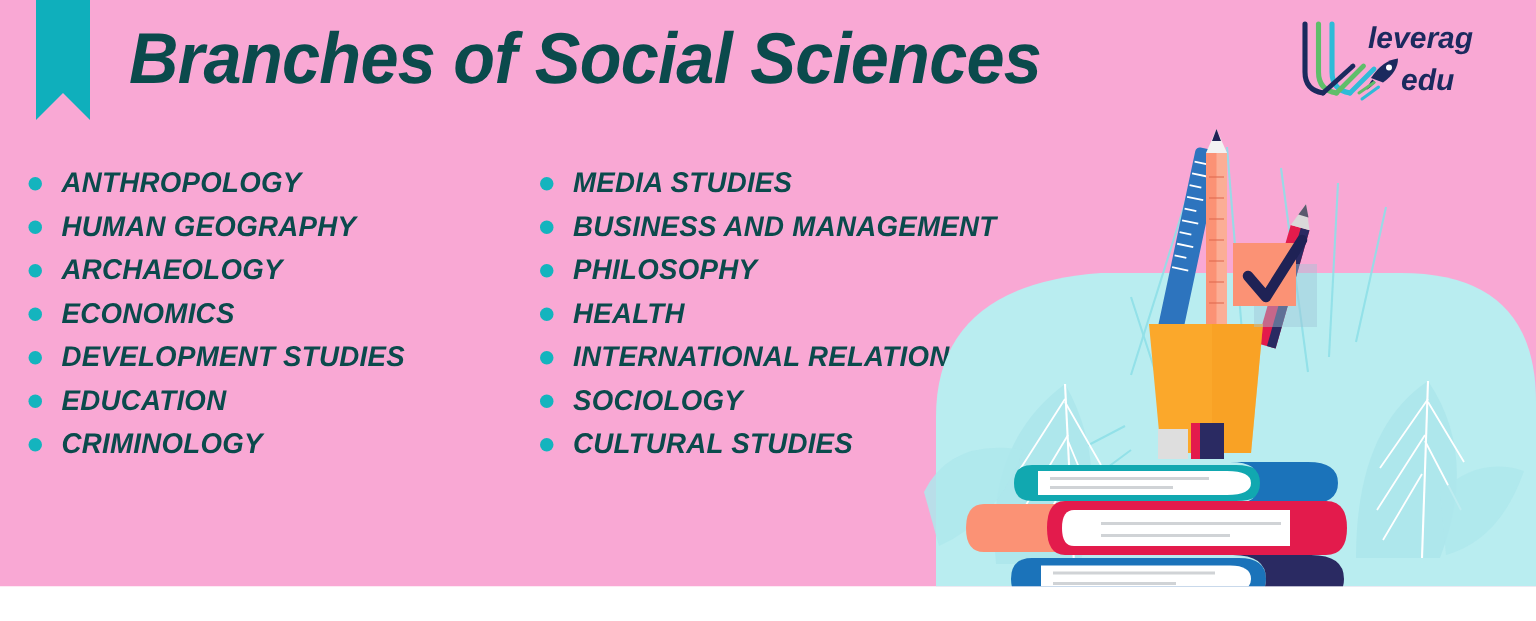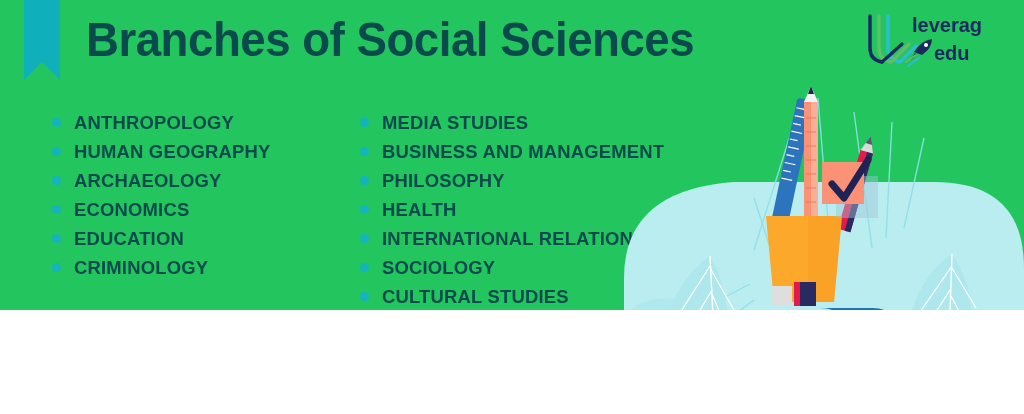--- a/index.html
+++ b/index.html
@@ -6,23 +6,24 @@
     margin: 0;
     padding: 0;
     background: #ffffff;
   }
   body {
     font-family: "Liberation Sans", sans-serif;
   }
   #infographic {
     position: relative;
     width: 1024px;
-    height: 310px;
-    background: #22c55e;
+    height: 391px;
+    background: #f9a8d4;
     overflow: hidden;
+    font-style: italic;
   }
 
   
   .ribbon {
     position: absolute;
     left: 24px;
     top: -2px;
     width: 36px;
     height: 82px;
     background: #0FAFBC;
@@ -50,21 +51,21 @@
     width: 120px;
     height: 62px;
   }
   .logo svg { display: block; }
 
   
   .list-col {
     position: absolute;
     top: 108px;
   }
-  .list-col.left  { left: 52px; width: 320px; text-align: right; }
+  .list-col.left  { left: 19px; width: 320px; text-align: right; }
   .list-col.right { left: 360px; width: 370px; }
 
   .list-item {
     display: flex;
     align-items: center;
     height: 29px;
   }
   .bullet {
     width: 9px;
     height: 9px;
@@ -140,20 +141,24 @@
     <div class="list-item">
       <span class="bullet"></span>
       <span class="item-label">ARCHAEOLOGY</span>
     </div>
     <div class="list-item">
       <span class="bullet"></span>
       <span class="item-label">ECONOMICS</span>
     </div>
     <div class="list-item">
       <span class="bullet"></span>
+      <span class="item-label">DEVELOPMENT STUDIES</span>
+    </div>
+    <div class="list-item">
+      <span class="bullet"></span>
       <span class="item-label">EDUCATION</span>
     </div>
     <div class="list-item">
       <span class="bullet"></span>
       <span class="item-label">CRIMINOLOGY</span>
     </div>
   </div>
 
   <div class="list-col right">
     <div class="list-item">

